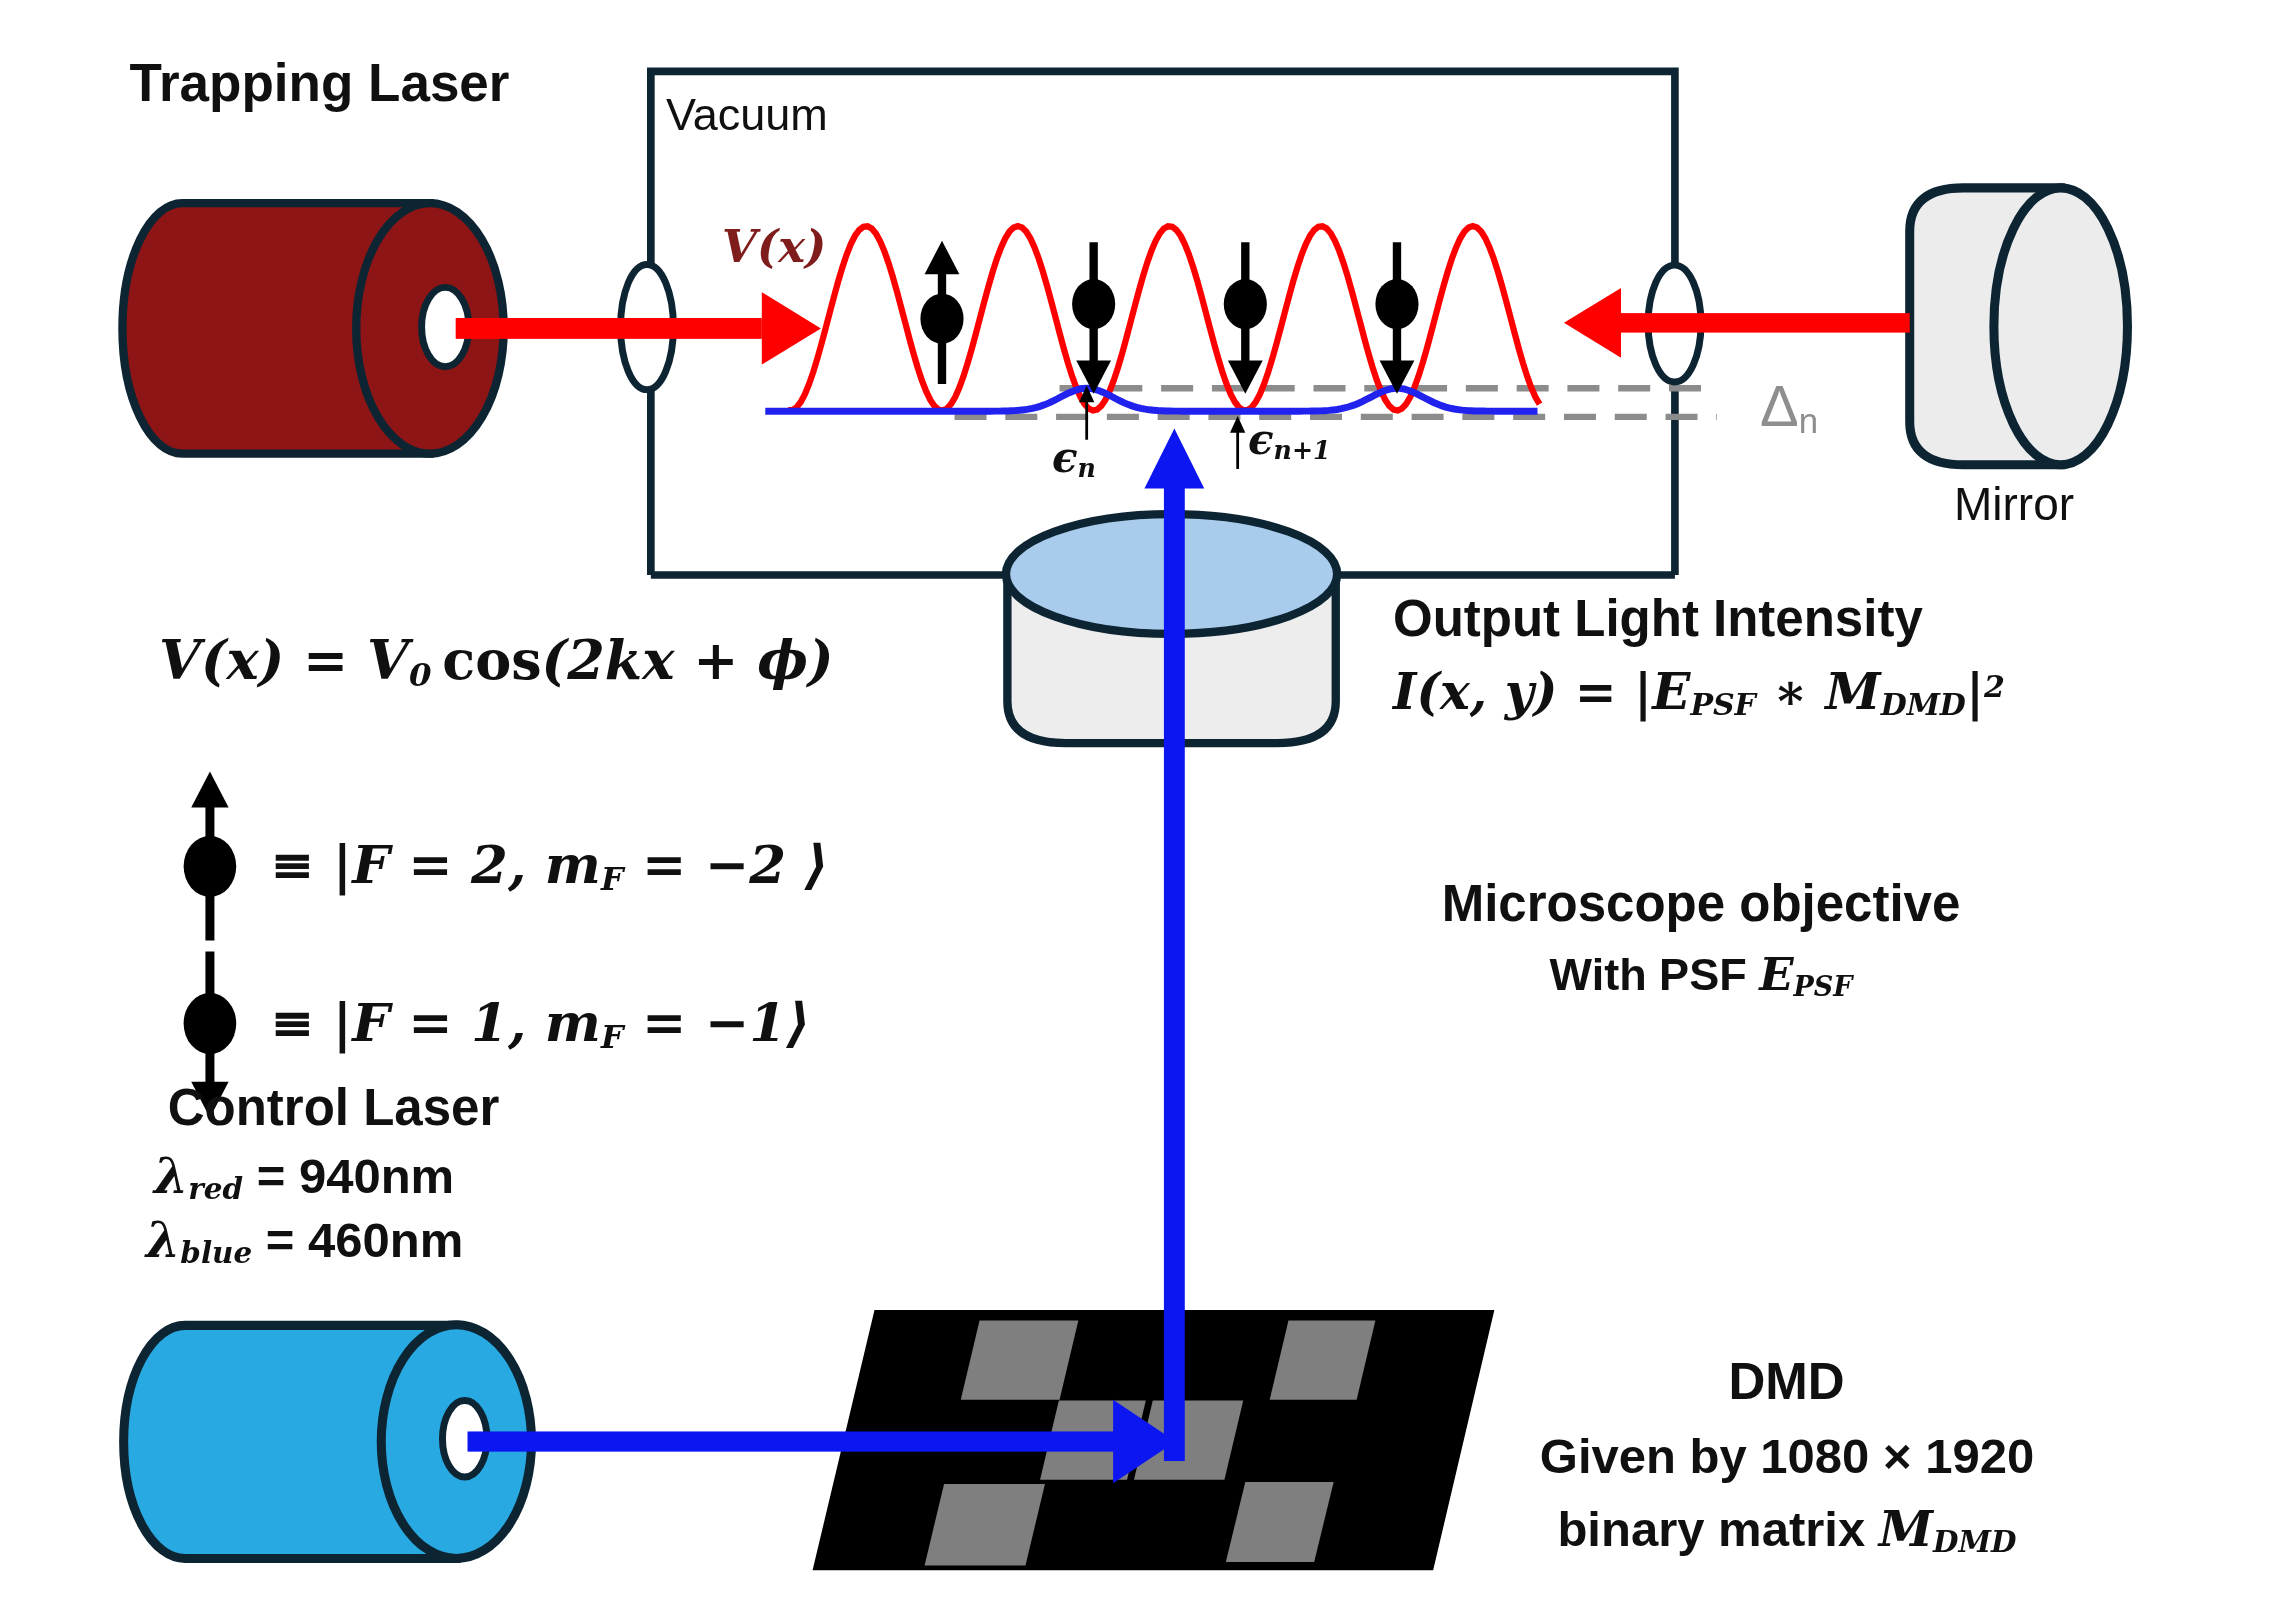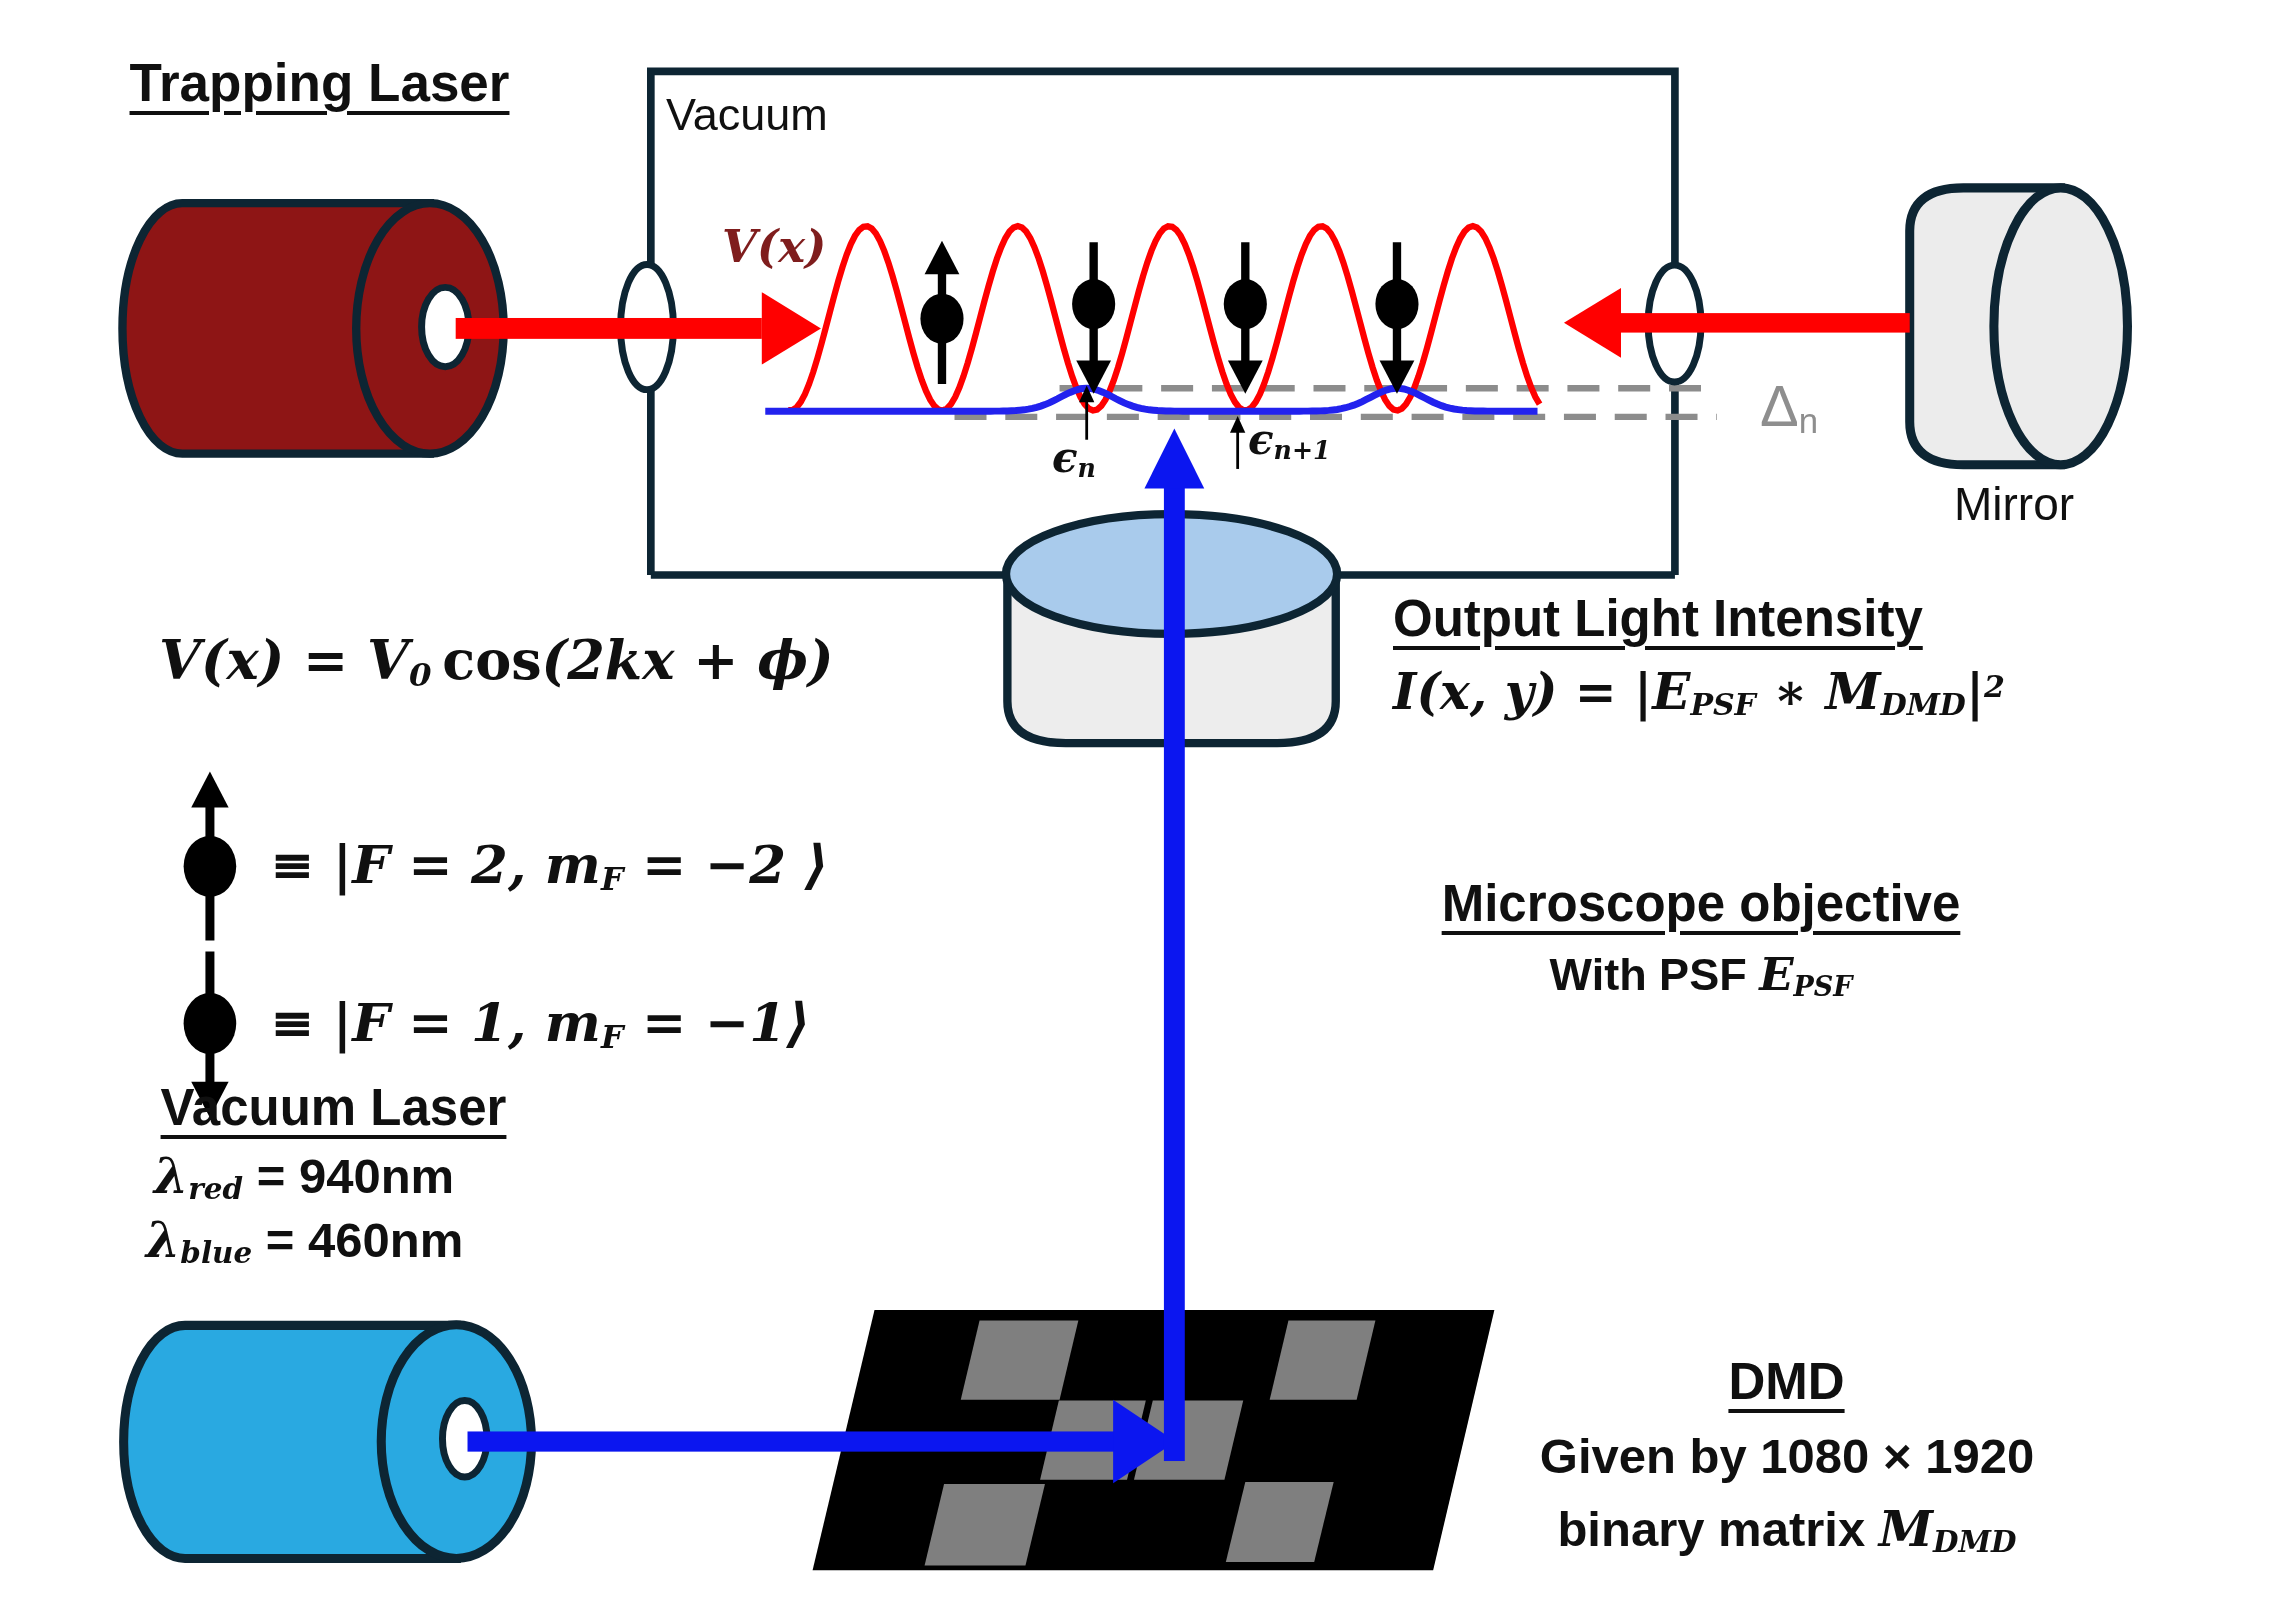--- a/index.html
+++ b/index.html
@@ -4,21 +4,21 @@
 <style>
   html,body{margin:0;padding:0;background:#fff;}
   #canvas{position:relative;width:2284px;height:1619px;background:#ffffff;overflow:hidden;
           font-family:"Liberation Sans",sans-serif;}
   #scene{position:absolute;left:0;top:0;}
   .lbl{position:absolute;color:#101010;white-space:nowrap;}
   .sans{font-family:"Liberation Sans",sans-serif;}
   .math{font-family:"DejaVu Serif","DejaVu Sans",serif;font-style:italic;font-weight:bold;}
   .rom{font-style:normal;}
   .b{font-weight:bold;}
-  .ttl{font-weight:bold;text-decoration:underline;text-decoration-thickness:4.2px;text-underline-offset:9.7px;}
+  .ttl{font-weight:bold;text-decoration-thickness:4.2px;text-underline-offset:9.7px;}
   .ctr{text-align:center;}
   .sub{font-size:60%;vertical-align:-18%;}
   .sup{font-size:60%;vertical-align:34%;}
   .red{color:#7f1d1d;}
   .gray{color:#8e8e8e;}
 </style>
 </head>
 <body>
 
 <div id="canvas">
@@ -172,21 +172,21 @@
   </div>
 
   <div class="lbl ctr" style="left:1395px;top:874px;width:612px;font-size:51px;">
     <span class="ttl sans">Microscope objective</span>
   </div>
   <div class="lbl ctr" style="left:1395px;top:948px;width:612px;font-size:45px;">
     <span class="sans b">With PSF </span><span class="math">E</span><span class="math sub">PSF</span>
   </div>
 
   <div class="lbl ctr" style="left:104px;top:1078px;width:459px;font-size:51px;">
-    <span class="ttl sans">Vacuum Laser</span>
+    <span class="ttl sans">Control Laser</span>
   </div>
   <div class="lbl" style="left:154px;top:1147px;font-size:49px;">
     <span class="math">λ</span><span class="math sub">red</span><span class="sans b"> = 940nm</span>
   </div>
   <div class="lbl" style="left:146px;top:1211px;font-size:49px;">
     <span class="math">λ</span><span class="math sub">blue</span><span class="sans b"> = 460nm</span>
   </div>
 
   <div class="lbl ctr" style="left:1541px;top:1352px;width:491px;font-size:51px;">
     <span class="ttl sans">DMD</span>

